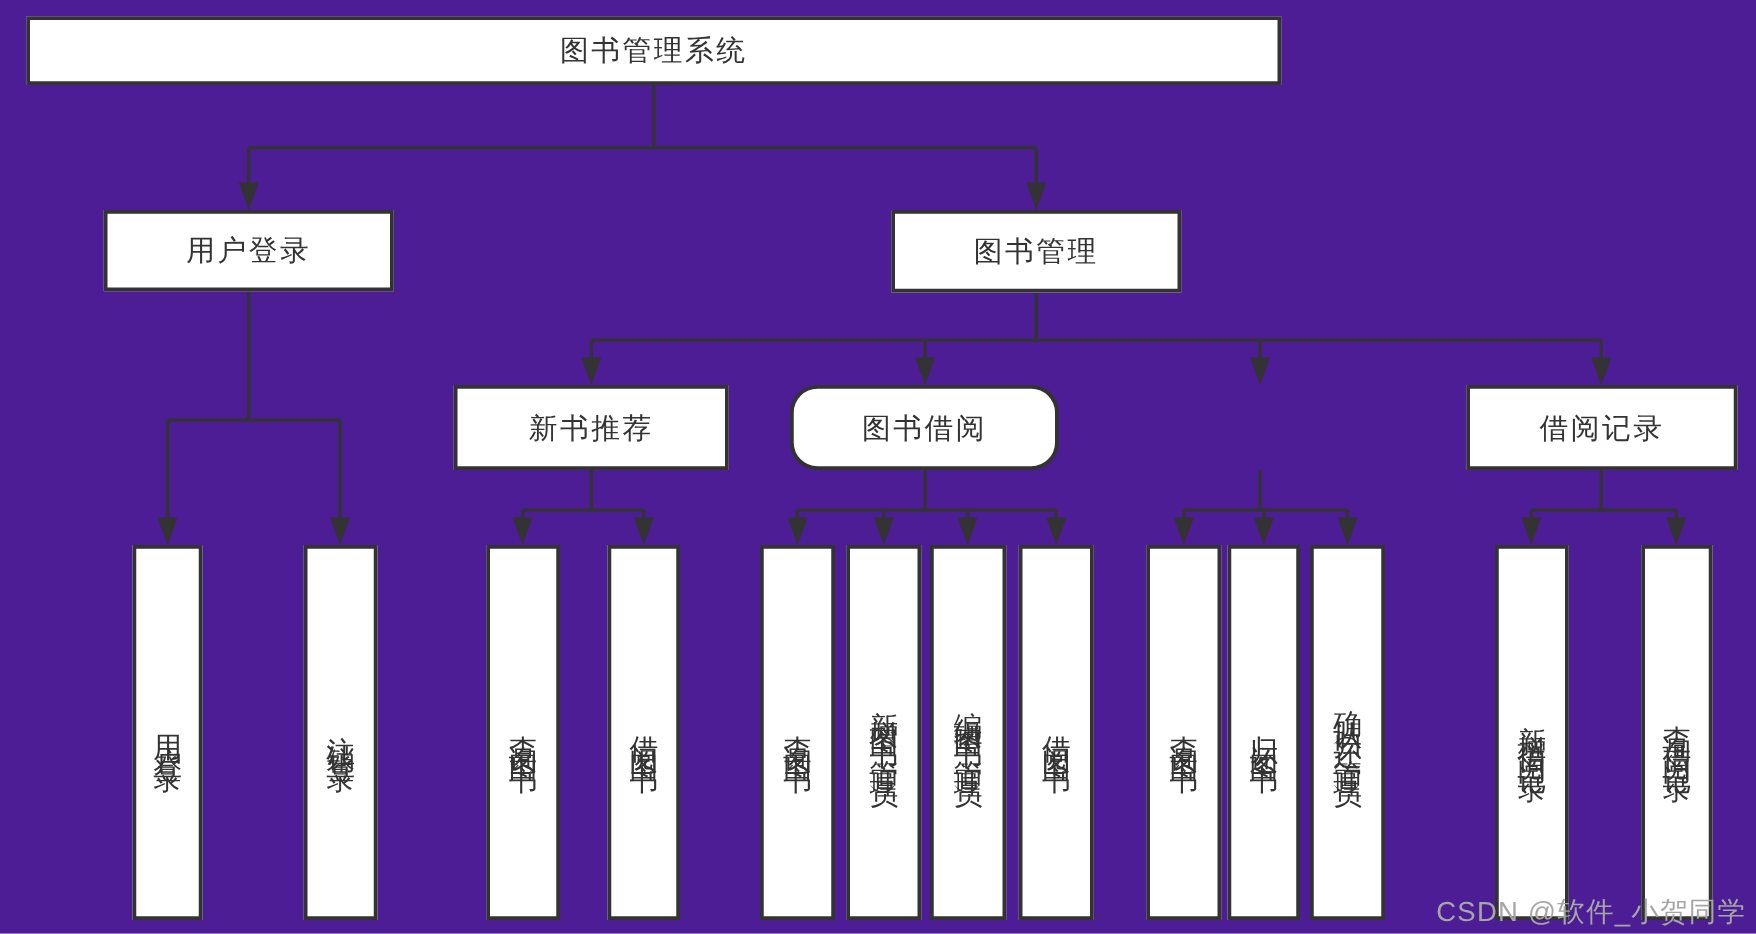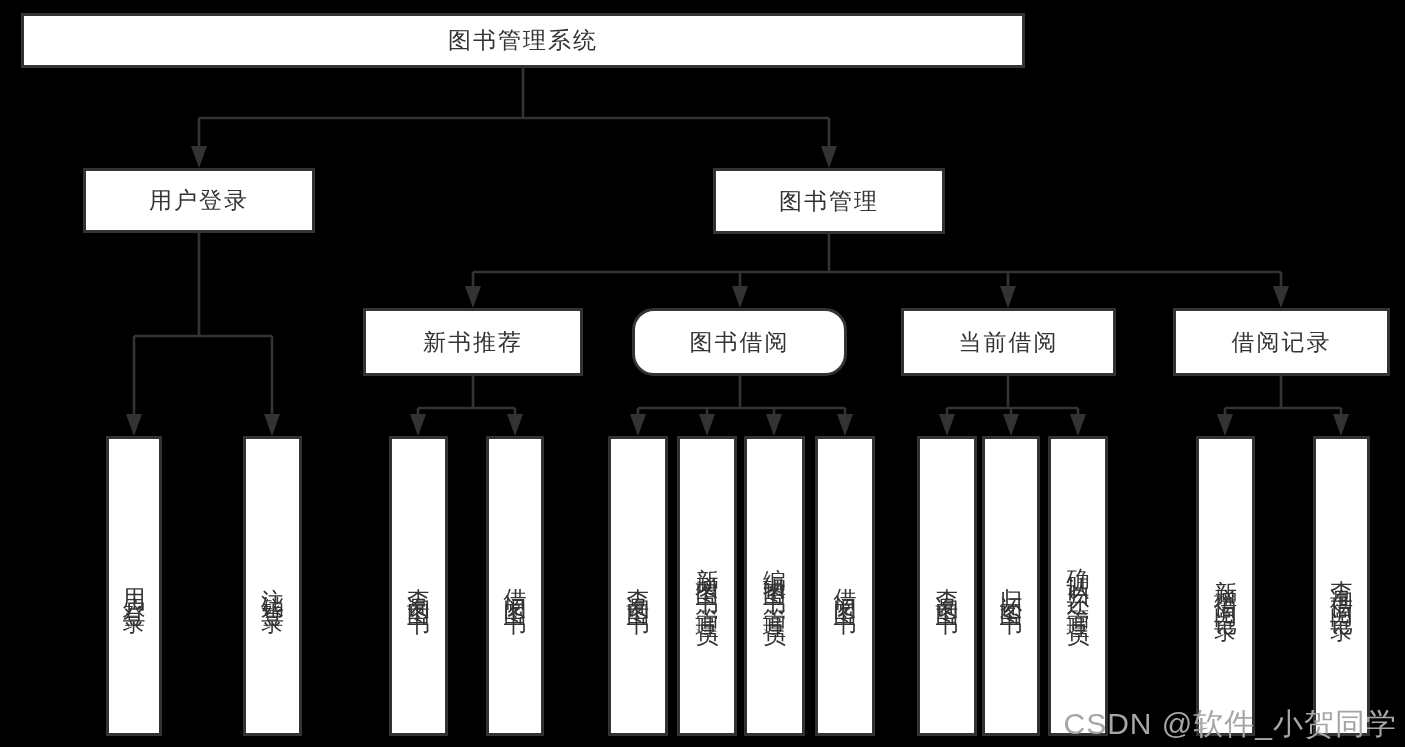--- a/index.html
+++ b/index.html
@@ -1,19 +1,19 @@
 <!DOCTYPE html>
 <html><head>
 <meta charset="utf-8">
 <style>
   html,body{margin:0;padding:0;background:#ffffff;}
   .canvas{
     position:relative;
     width:1405px;height:747px;
-    background:#000000;
+    background:#4c1d95;
     font-family:"Liberation Sans",sans-serif;
     overflow:hidden;
   }
   #connectors{position:absolute;left:0;top:0;pointer-events:none;}
   .box{
     position:absolute;
     box-sizing:border-box;
     border:3px solid var(--line,#333);
     background:#ffffff;
     display:flex;align-items:center;justify-content:center;
@@ -25,21 +25,21 @@
   .v{
     writing-mode:vertical-rl;
     text-orientation:mixed;
     letter-spacing:8px;
     line-height:1;
     padding:6px 0;
   }
   .watermark{
     position:absolute;
     right:8px;bottom:2px;
-    font-size:30px;
+    font-size:22px;
     color:var(--wm,#a6a6a6);
     letter-spacing:1px;
     z-index:5;
     white-space:nowrap;
   }
 </style>
 </head>
 <body>
 
 <div class="canvas" style="--line: #333333; --text: #333333; --wm: #a6a6a6;">
@@ -66,21 +66,20 @@
       <polygon points="1333,414 1349,414 1341,436" fill="#333333"></polygon>
     </svg>
 
   <div class="box" style="left:21px;top:13px;width:1004px;height:55px;">图书管理系统</div>
 
   <div class="box" style="left:83px;top:168px;width:232px;height:65px;">用户登录</div>
   <div class="box" style="left:713px;top:168px;width:232px;height:66px;">图书管理</div>
 
   <div class="box" style="left:363px;top:308px;width:220px;height:68px;">新书推荐</div>
   <div class="box" style="left:632px;top:308px;width:215px;height:68px;border-radius:22px;">图书借阅</div>
-  <div class="box" style="left:901px;top:308px;width:215px;height:68px;">当前借阅</div>
   <div class="box" style="left:1173px;top:308px;width:217px;height:68px;">借阅记录</div>
 
   <div class="box v" style="left:106px;top:436px;width:56px;height:300px;">用户登录</div>
   <div class="box v" style="left:243px;top:436px;width:59px;height:300px;">注销登录</div>
 
   <div class="box v" style="left:389px;top:436px;width:59px;height:300px;">查询图书</div>
   <div class="box v" style="left:486px;top:436px;width:58px;height:300px;">借阅图书</div>
 
   <div class="box v" style="left:608px;top:436px;width:60px;height:300px;">查询图书</div>
   <div class="box v" style="left:677px;top:436px;width:60px;height:300px;">新增图书（管理员）</div>

